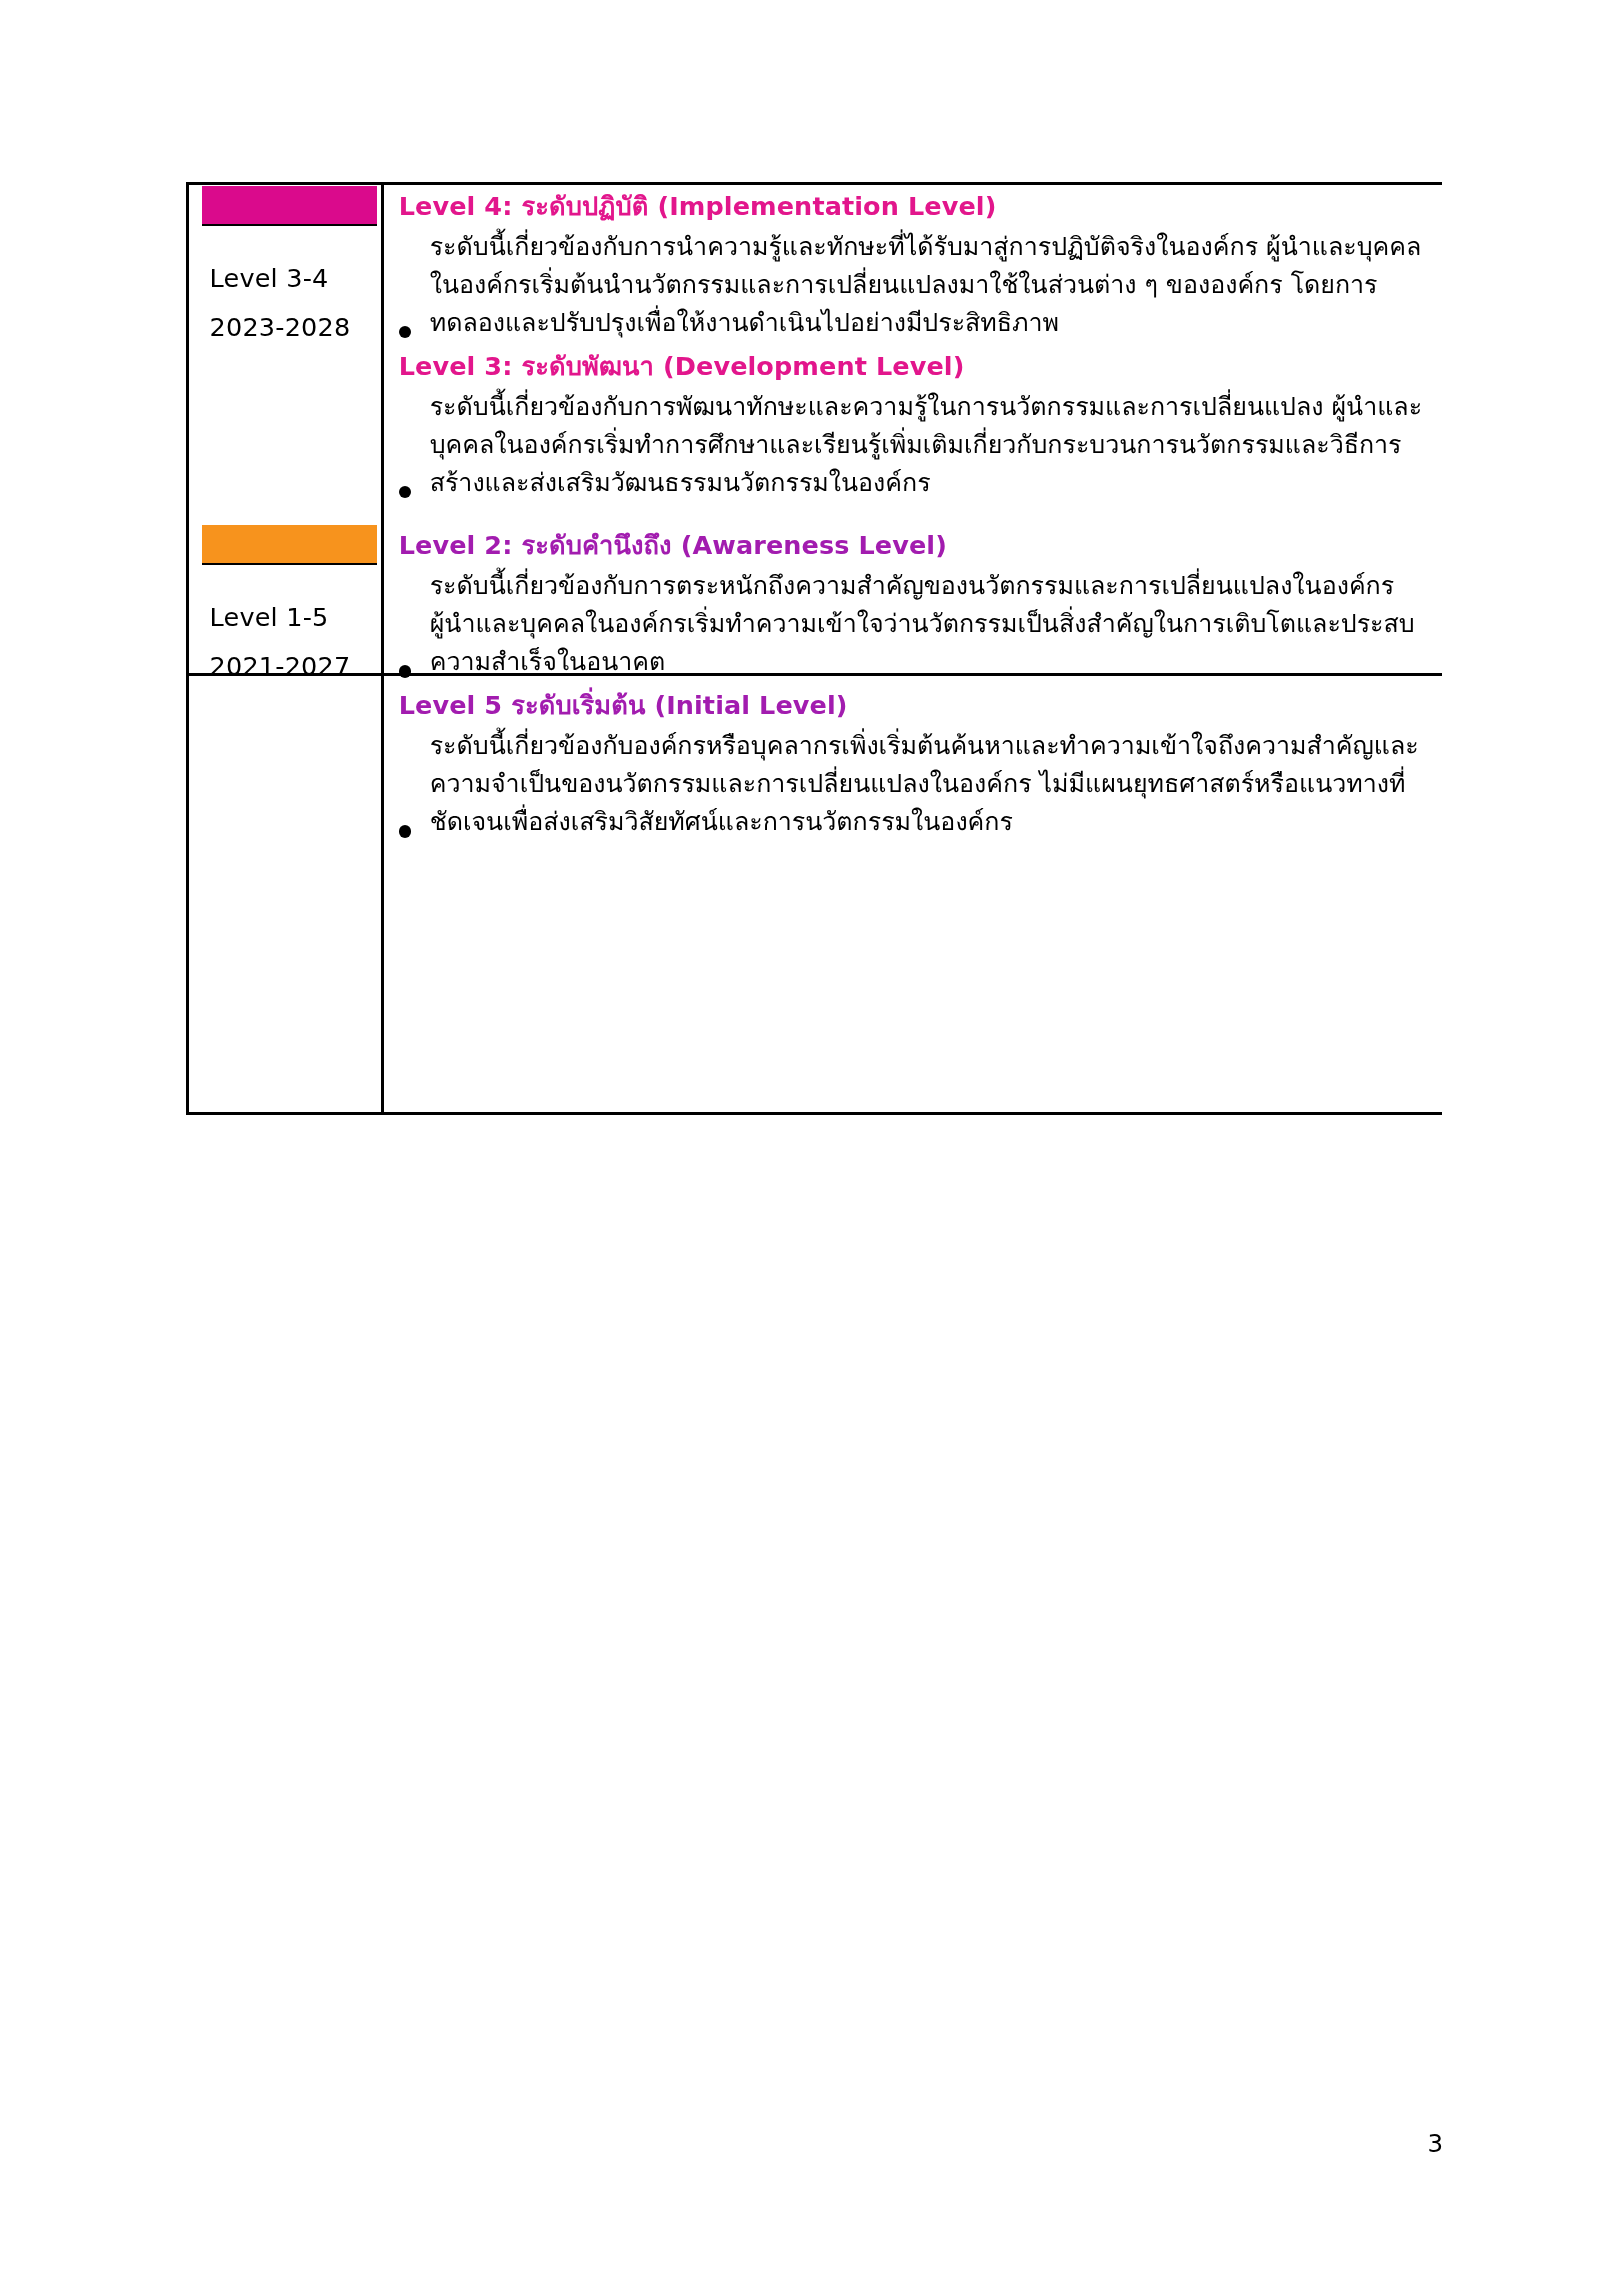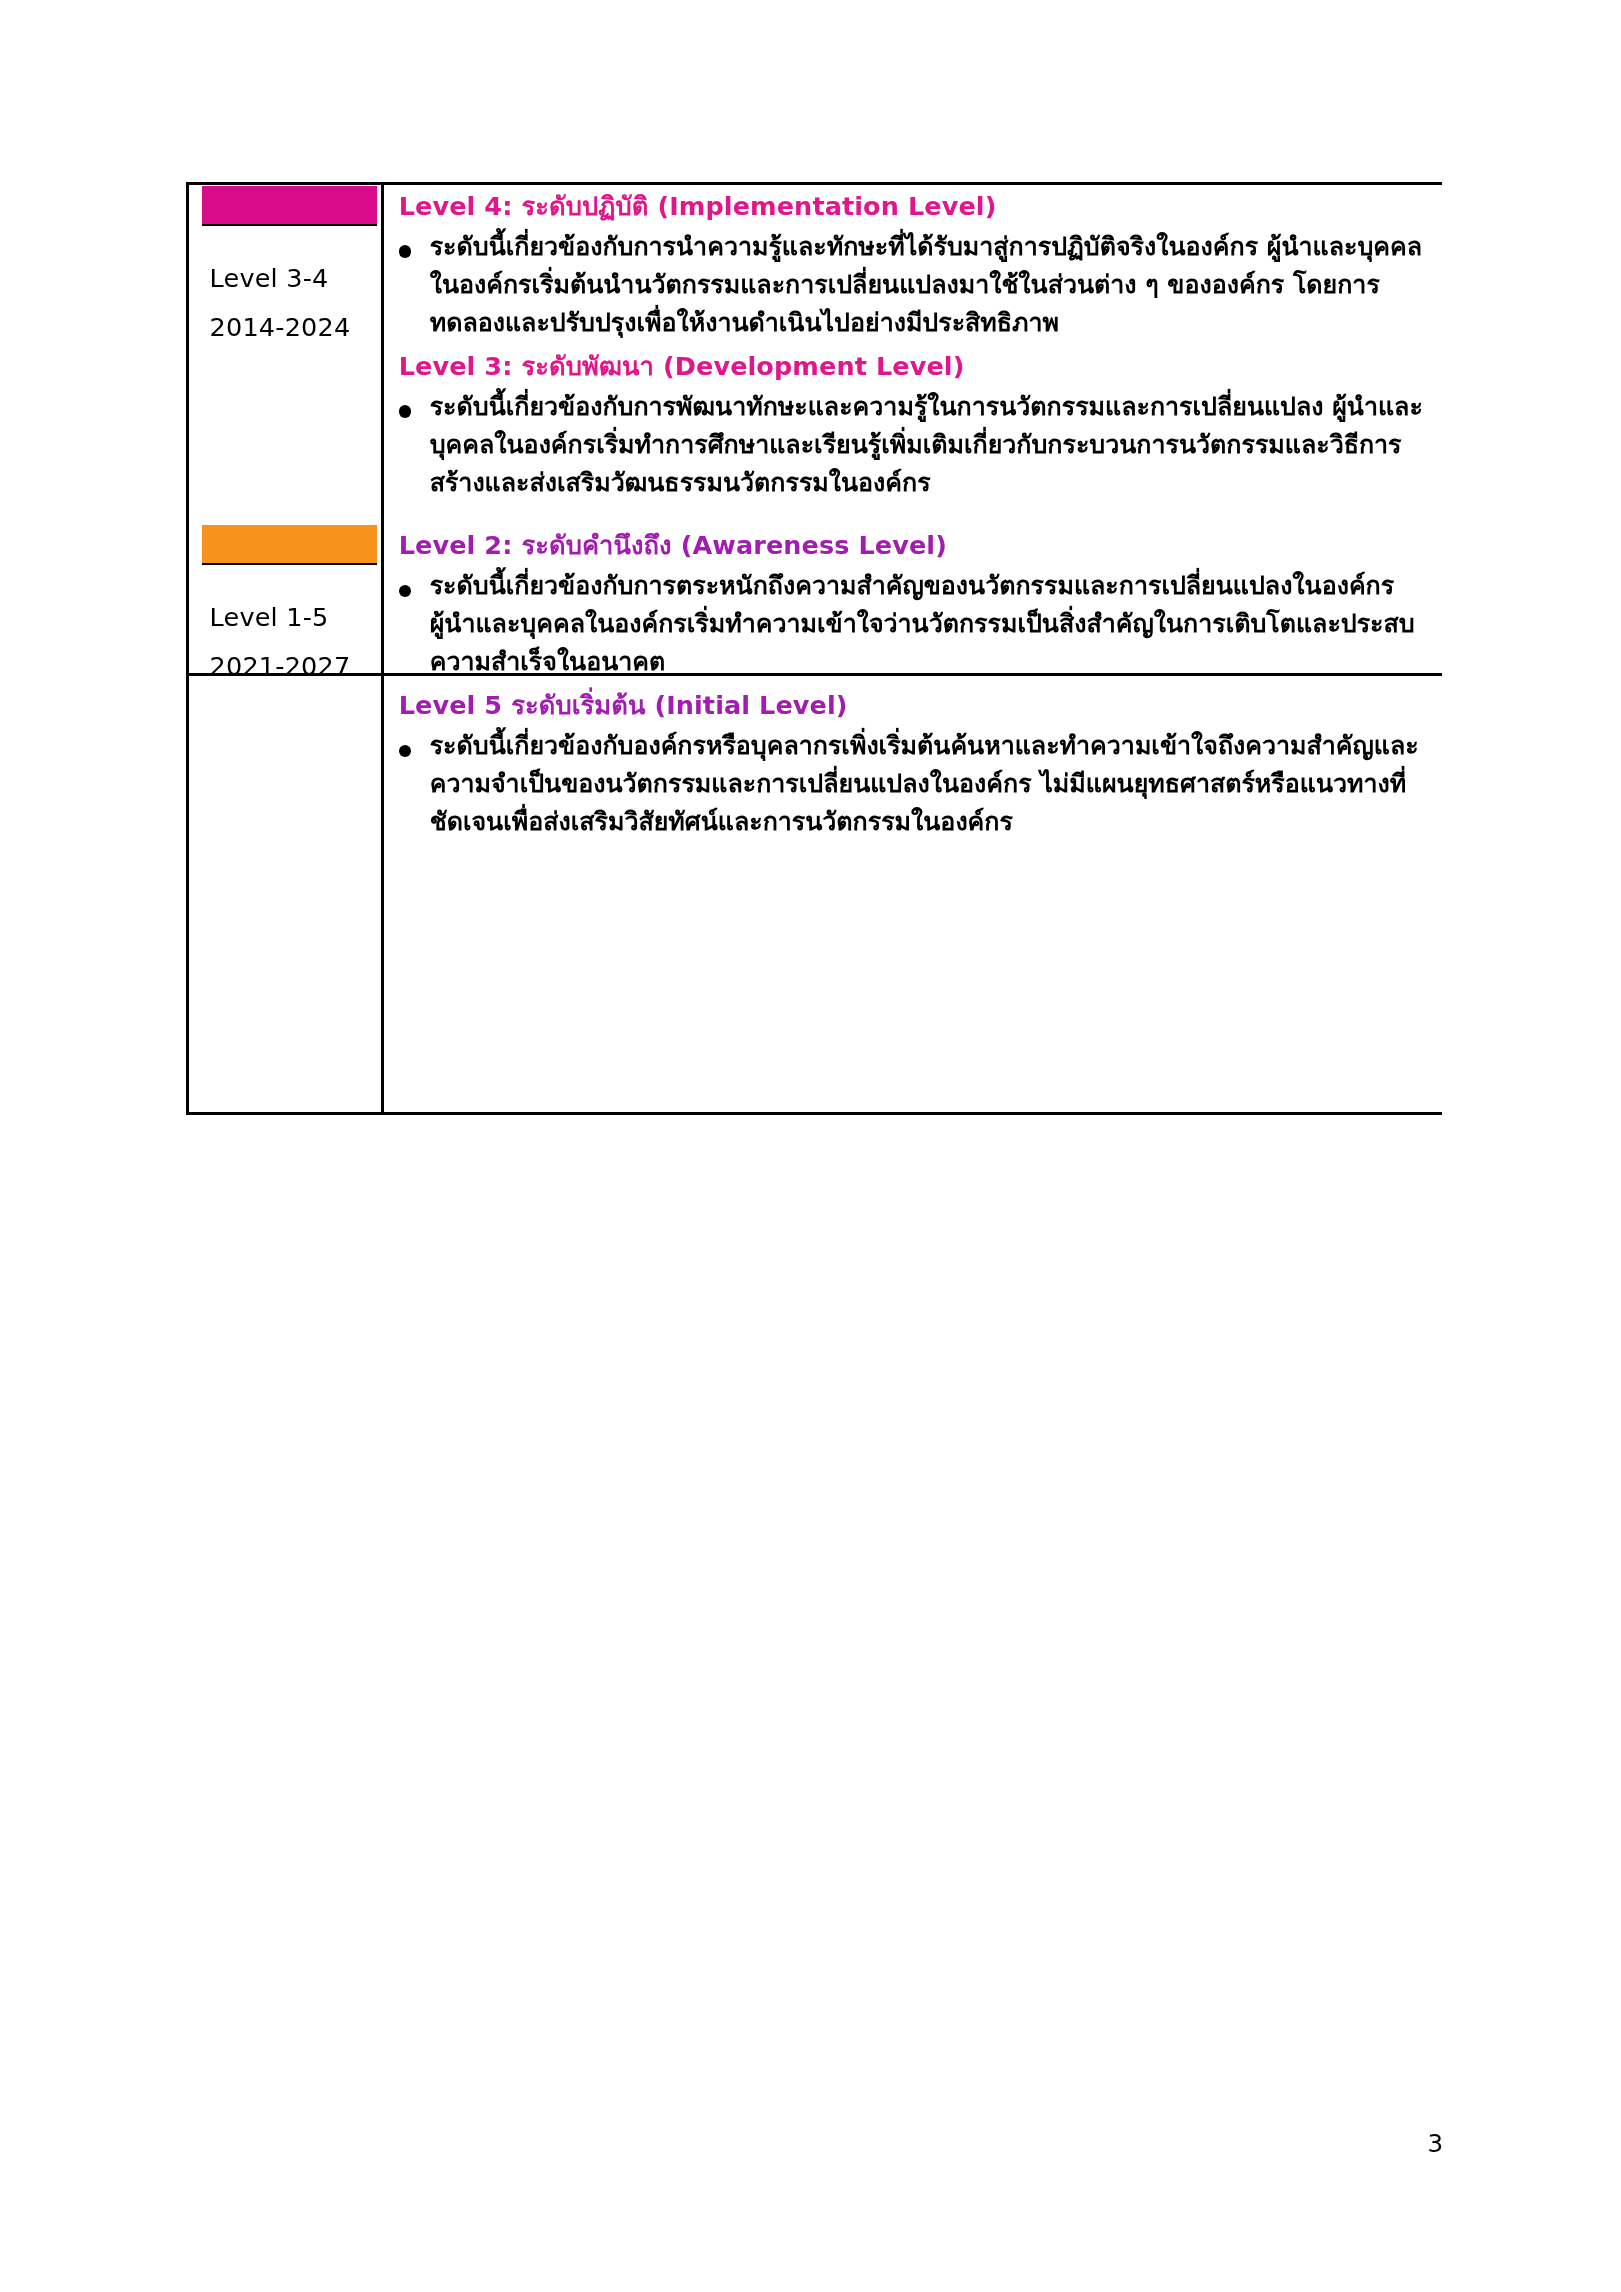--- a/index.html
+++ b/index.html
@@ -89,23 +89,22 @@
     font-weight: bold;
     line-height: 1.38;
     margin: 6.9px 0 3.9px 0;
     letter-spacing: 0.1px;
   }
   .heading-magenta { color: #e2168c; }
   .heading-black   { color: #a21caf; }
 
   .bullet-item {
     display: flex;
-    align-items: flex-start;
+    align-items: flex-end;
     margin: 0 0 5.9px 0;
-    font-weight: bold;
   }
   .bullet-dot {
     flex: 0 0 auto;
     width: 31px;
     padding-top: 11.8px;
     text-align: left;
     font-size: 21.6px;
     line-height: 1;
     color: #000;
   }
@@ -157,21 +156,21 @@
       <col class="col-left">
       <col class="col-right">
     </colgroup>
     <tbody>
 
       <tr>
         <td>
           <div class="left-cell">
             <div class="swatch swatch-magenta"></div>
             <div class="left-label first">Level 3-4</div>
-            <div class="left-label">2014-2024</div>
+            <div class="left-label">2023-2028</div>
           </div>
         </td>
         <td>
           <div class="right-cell">
 
             <div class="heading heading-magenta">Level 4: ระดับปฏิบัติ (Implementation Level)</div>
 
             <div class="bullet-item">
               <div class="bullet-dot"><span></span></div>
               <div class="bullet-text">ระดับนี้เกี่ยวข้องกับการนำความรู้และทักษะที่ได้รับมาสู่การปฏิบัติจริงในองค์กร ผู้นำและบุคคลในองค์กรเริ่มต้นนำนวัตกรรมและการเปลี่ยนแปลงมาใช้ในส่วนต่าง ๆ ขององค์กร โดยการทดลองและปรับปรุงเพื่อให้งานดำเนินไปอย่างมีประสิทธิภาพ</div>

